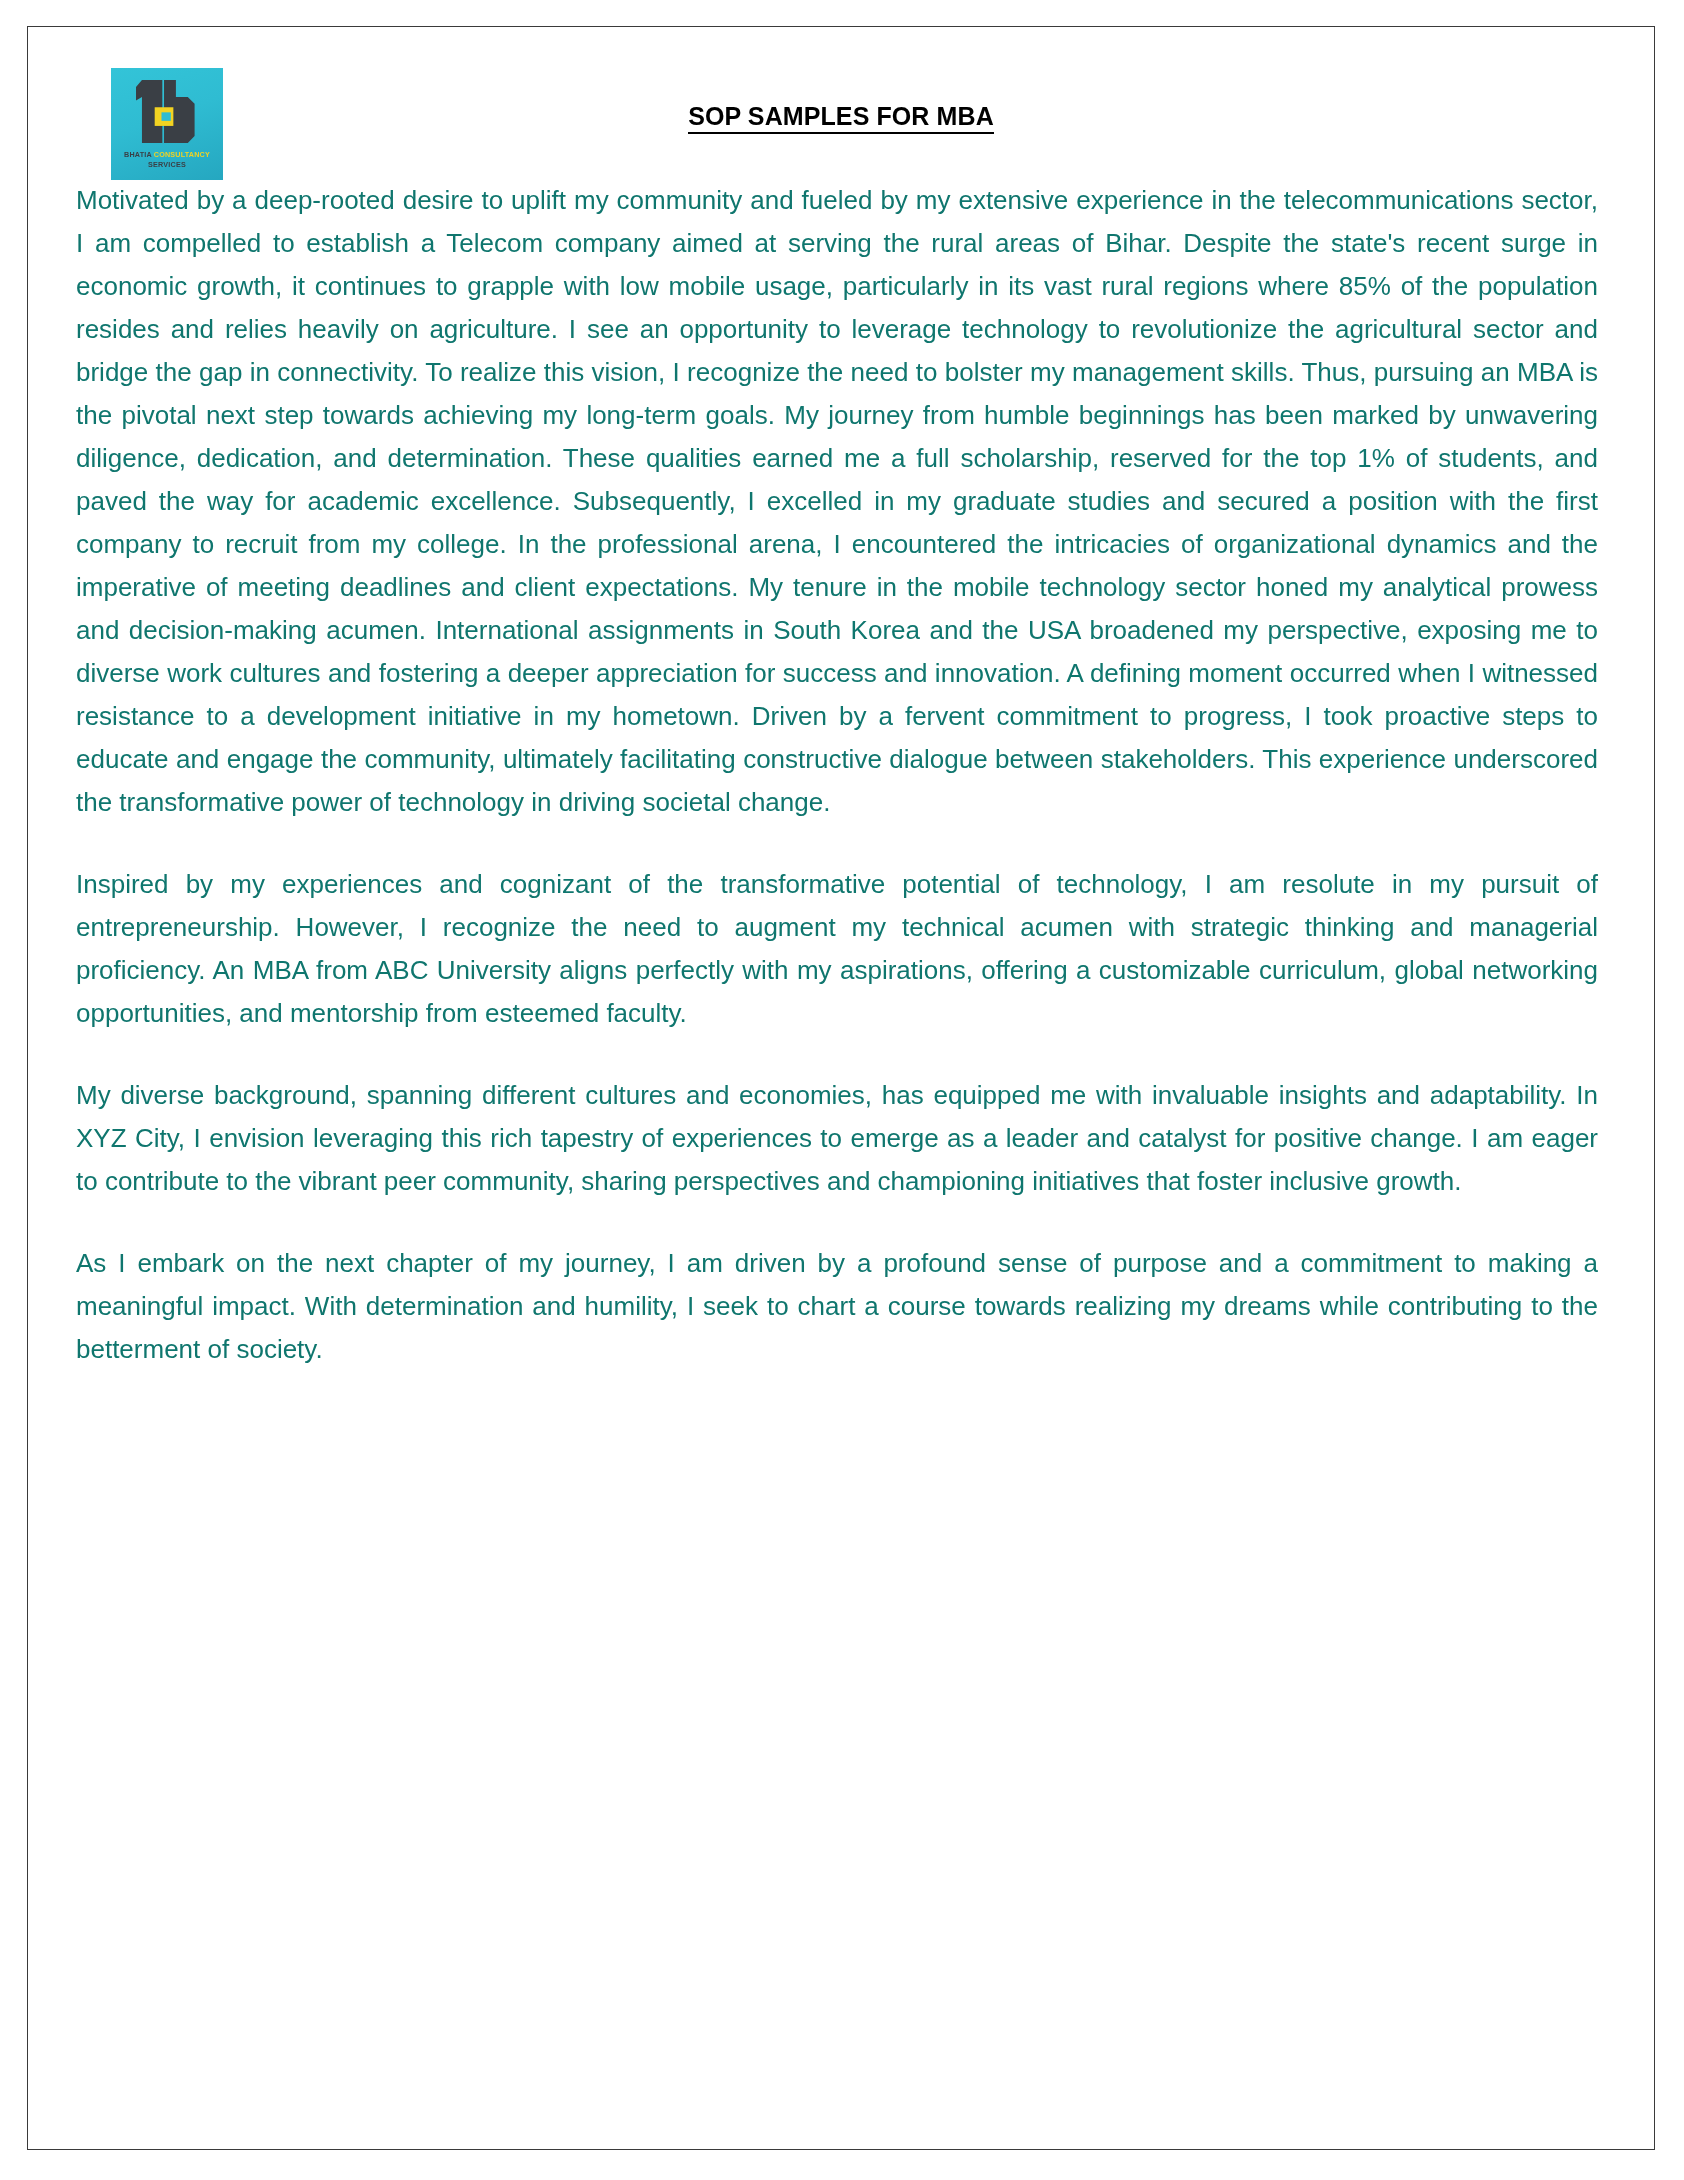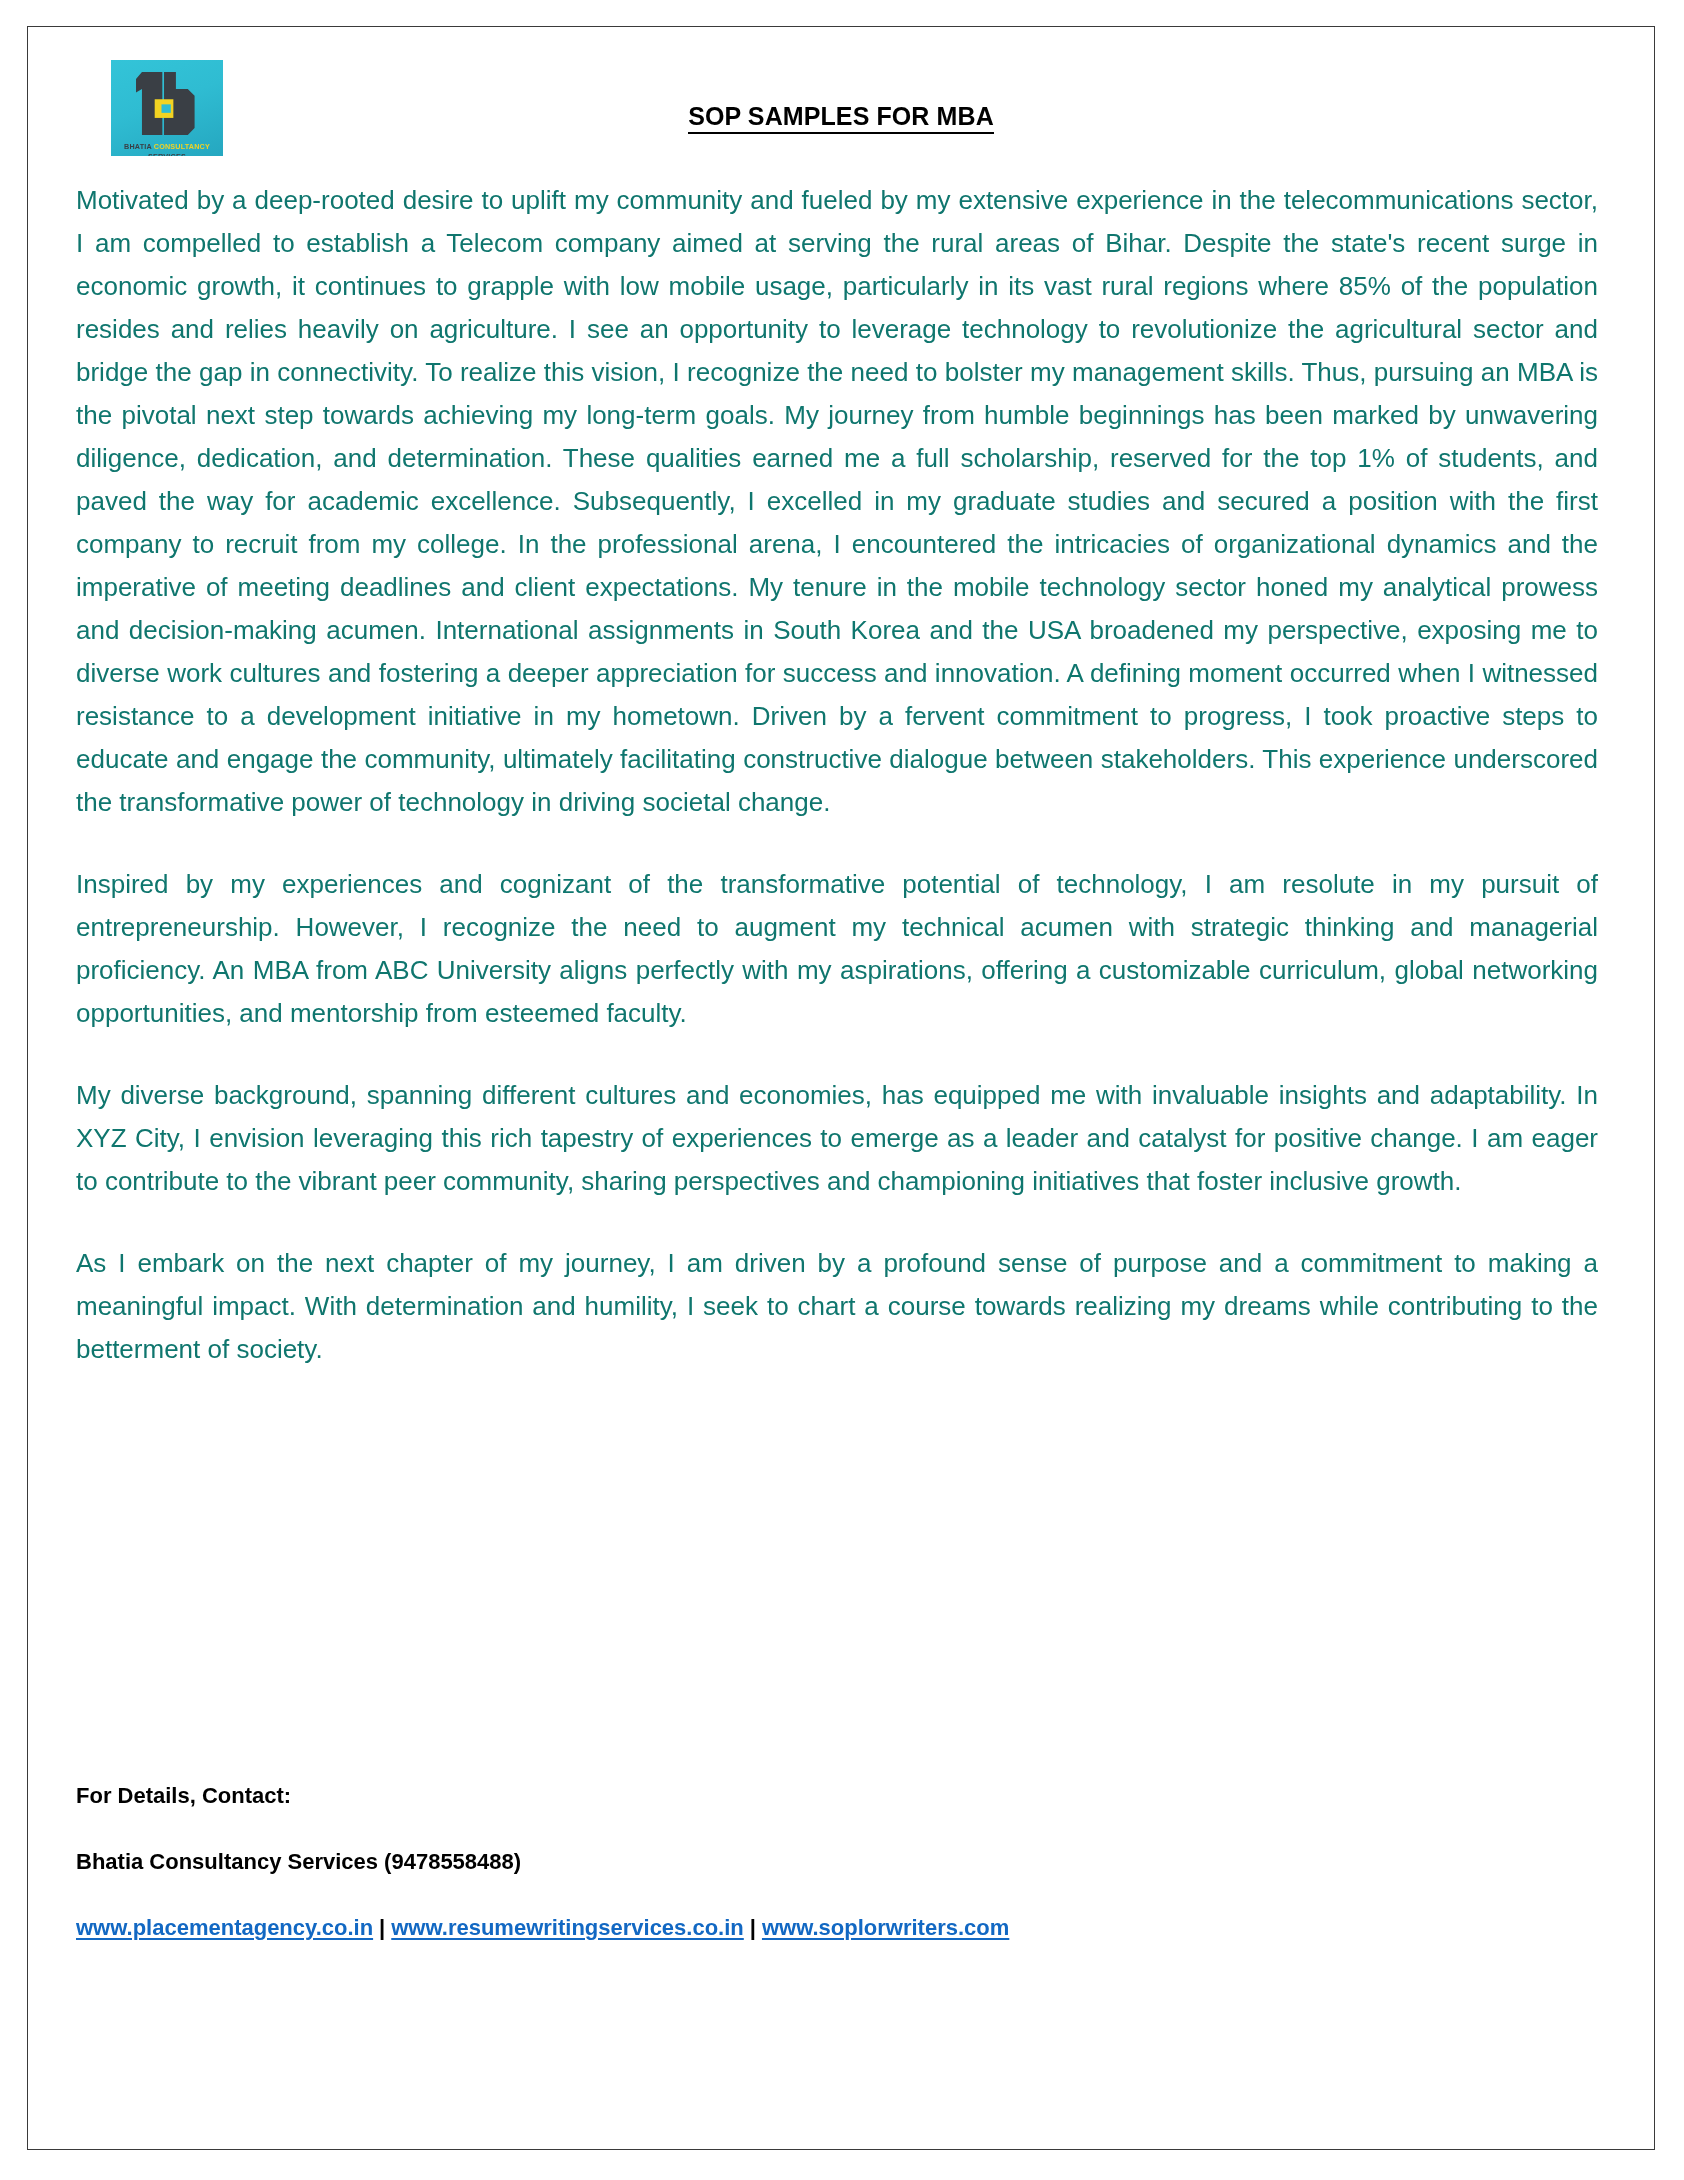--- a/index.html
+++ b/index.html
@@ -28,23 +28,23 @@
 
   
   .header {
     position: relative;
     height: 136px;
   }
 
   .logo {
     position: absolute;
     left: 83px;
-    top: 33px;
+    top: 41px;
     width: 112px;
-    height: 96px;
+    height: 112px;
     background: linear-gradient(160deg, #33c4d8 0%, #2fbcd2 45%, #25a7c0 100%);
     overflow: hidden;
   }
   .logo-mark {
     position: absolute;
     left: 0;
     top: 6.8px;
     width: 100%;
     height: 73px;
   }
@@ -154,22 +154,15 @@
     </div>
   </div>
 
   <div class="body-area">
     <p class="para">Motivated by a deep-rooted desire to uplift my community and fueled by my extensive experience in the telecommunications sector, I am compelled to establish a Telecom company aimed at serving the rural areas of Bihar. Despite the state's recent surge in economic growth, it continues to grapple with low mobile usage, particularly in its vast rural regions where 85% of the population resides and relies heavily on agriculture. I see an opportunity to leverage technology to revolutionize the agricultural sector and bridge the gap in connectivity. To realize this vision, I recognize the need to bolster my management skills. Thus, pursuing an MBA is the pivotal next step towards achieving my long-term goals. My journey from humble beginnings has been marked by unwavering diligence, dedication, and determination. These qualities earned me a full scholarship, reserved for the top 1% of students, and paved the way for academic excellence. Subsequently, I excelled in my graduate studies and secured a position with the first company to recruit from my college. In the professional arena, I encountered the intricacies of organizational dynamics and the imperative of meeting deadlines and client expectations. My tenure in the mobile technology sector honed my analytical prowess and decision-making acumen. International assignments in South Korea and the USA broadened my perspective, exposing me to diverse work cultures and fostering a deeper appreciation for success and innovation. A defining moment occurred when I witnessed resistance to a development initiative in my hometown. Driven by a fervent commitment to progress, I took proactive steps to educate and engage the community, ultimately facilitating constructive dialogue between stakeholders. This experience underscored the transformative power of technology in driving societal change.</p>
     <p class="para">Inspired by my experiences and cognizant of the transformative potential of technology, I am resolute in my pursuit of entrepreneurship. However, I recognize the need to augment my technical acumen with strategic thinking and managerial proficiency. An MBA from ABC University aligns perfectly with my aspirations, offering a customizable curriculum, global networking opportunities, and mentorship from esteemed faculty.</p>
     <p class="para">My diverse background, spanning different cultures and economies, has equipped me with invaluable insights and adaptability. In XYZ City, I envision leveraging this rich tapestry of experiences to emerge as a leader and catalyst for positive change. I am eager to contribute to the vibrant peer community, sharing perspectives and championing initiatives that foster inclusive growth.</p>
     <p class="para">As I embark on the next chapter of my journey, I am driven by a profound sense of purpose and a commitment to making a meaningful impact. With determination and humility, I seek to chart a course towards realizing my dreams while contributing to the betterment of society.</p>
   </div>
 
-  <div class="footer">
-    <div class="footer-line">For Details, Contact:</div>
-    <div class="footer-line">Bhatia Consultancy Services (9478558488)</div>
-    <div class="links">
-      <a href="#">www.placementagency.co.in</a><span class="sep">|</span><a href="#">www.resumewritingservices.co.in</a><span class="sep">|</span><a href="#">www.soplorwriters.com</a>
-    </div>
-  </div>
 
 </div>
 
 
 </body></html>

